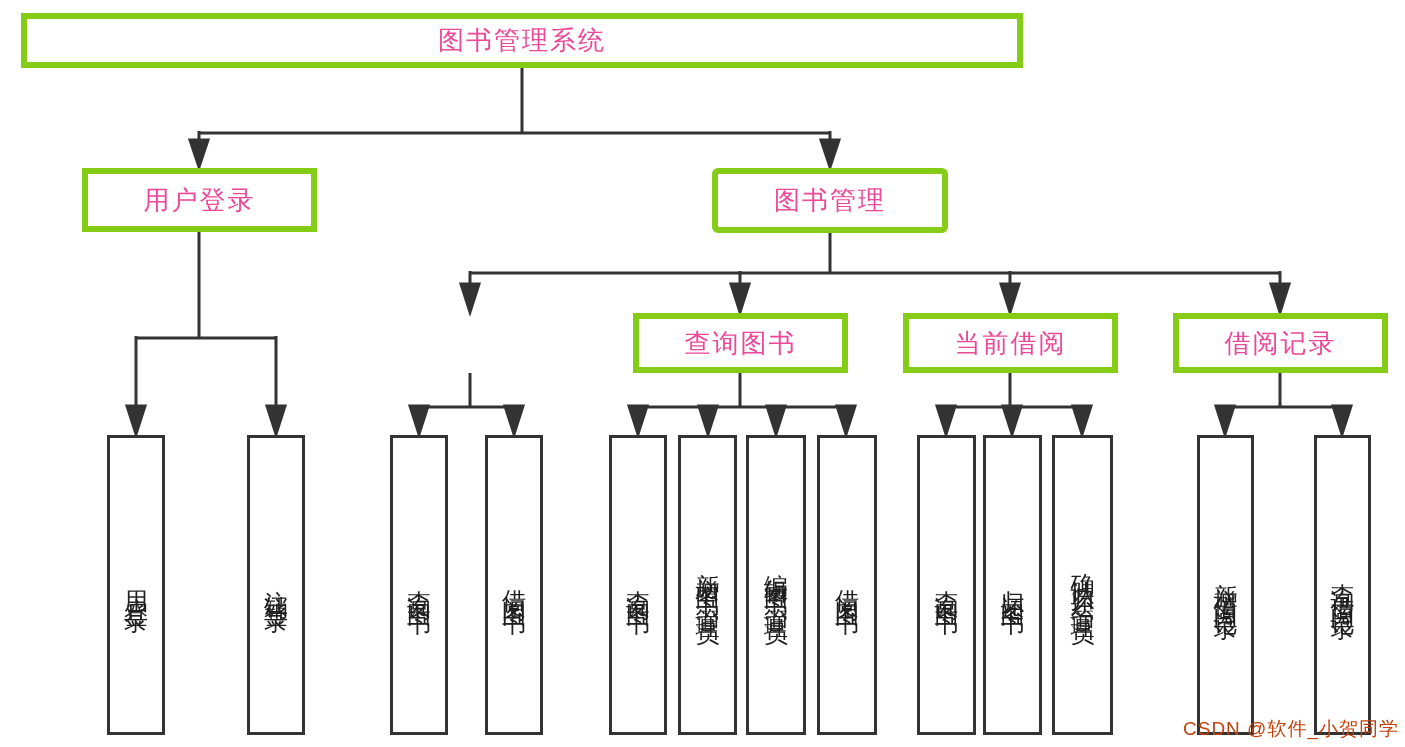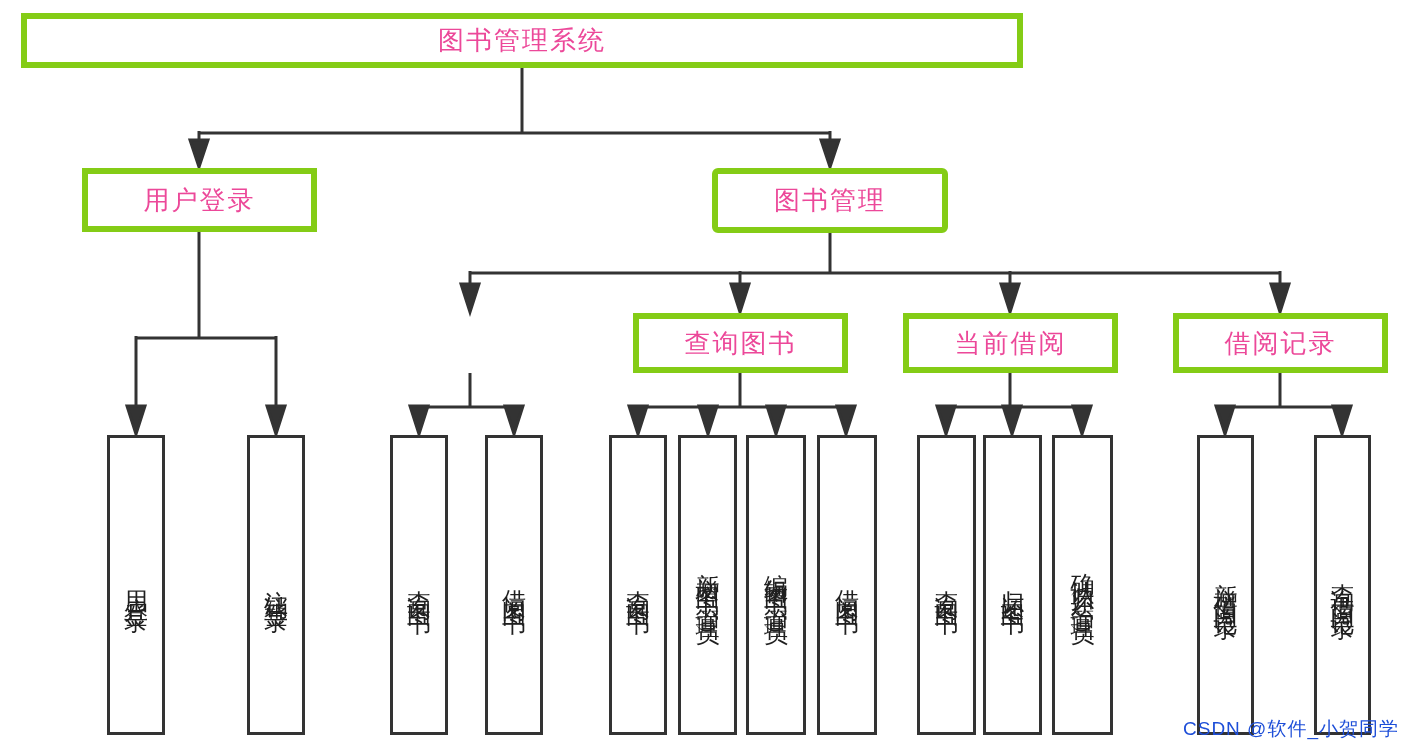--- a/index.html
+++ b/index.html
@@ -54,21 +54,21 @@
     line-height: 1;
     color: #1f1f1f;
     white-space: nowrap;
   }
   .watermark {
     position: absolute;
     left: 1183px;
     top: 716px;
     font-size: 19px;
     letter-spacing: 1px;
-    color: #1d4ed8;
+    color: #c2410c;
     z-index: 3;
     white-space: nowrap;
   }
 </style>
 </head>
 <body>
 
 <div id="stage">
 
   <svg id="wires" viewBox="0 0 1405 747" xmlns="http://www.w3.org/2000/svg">

